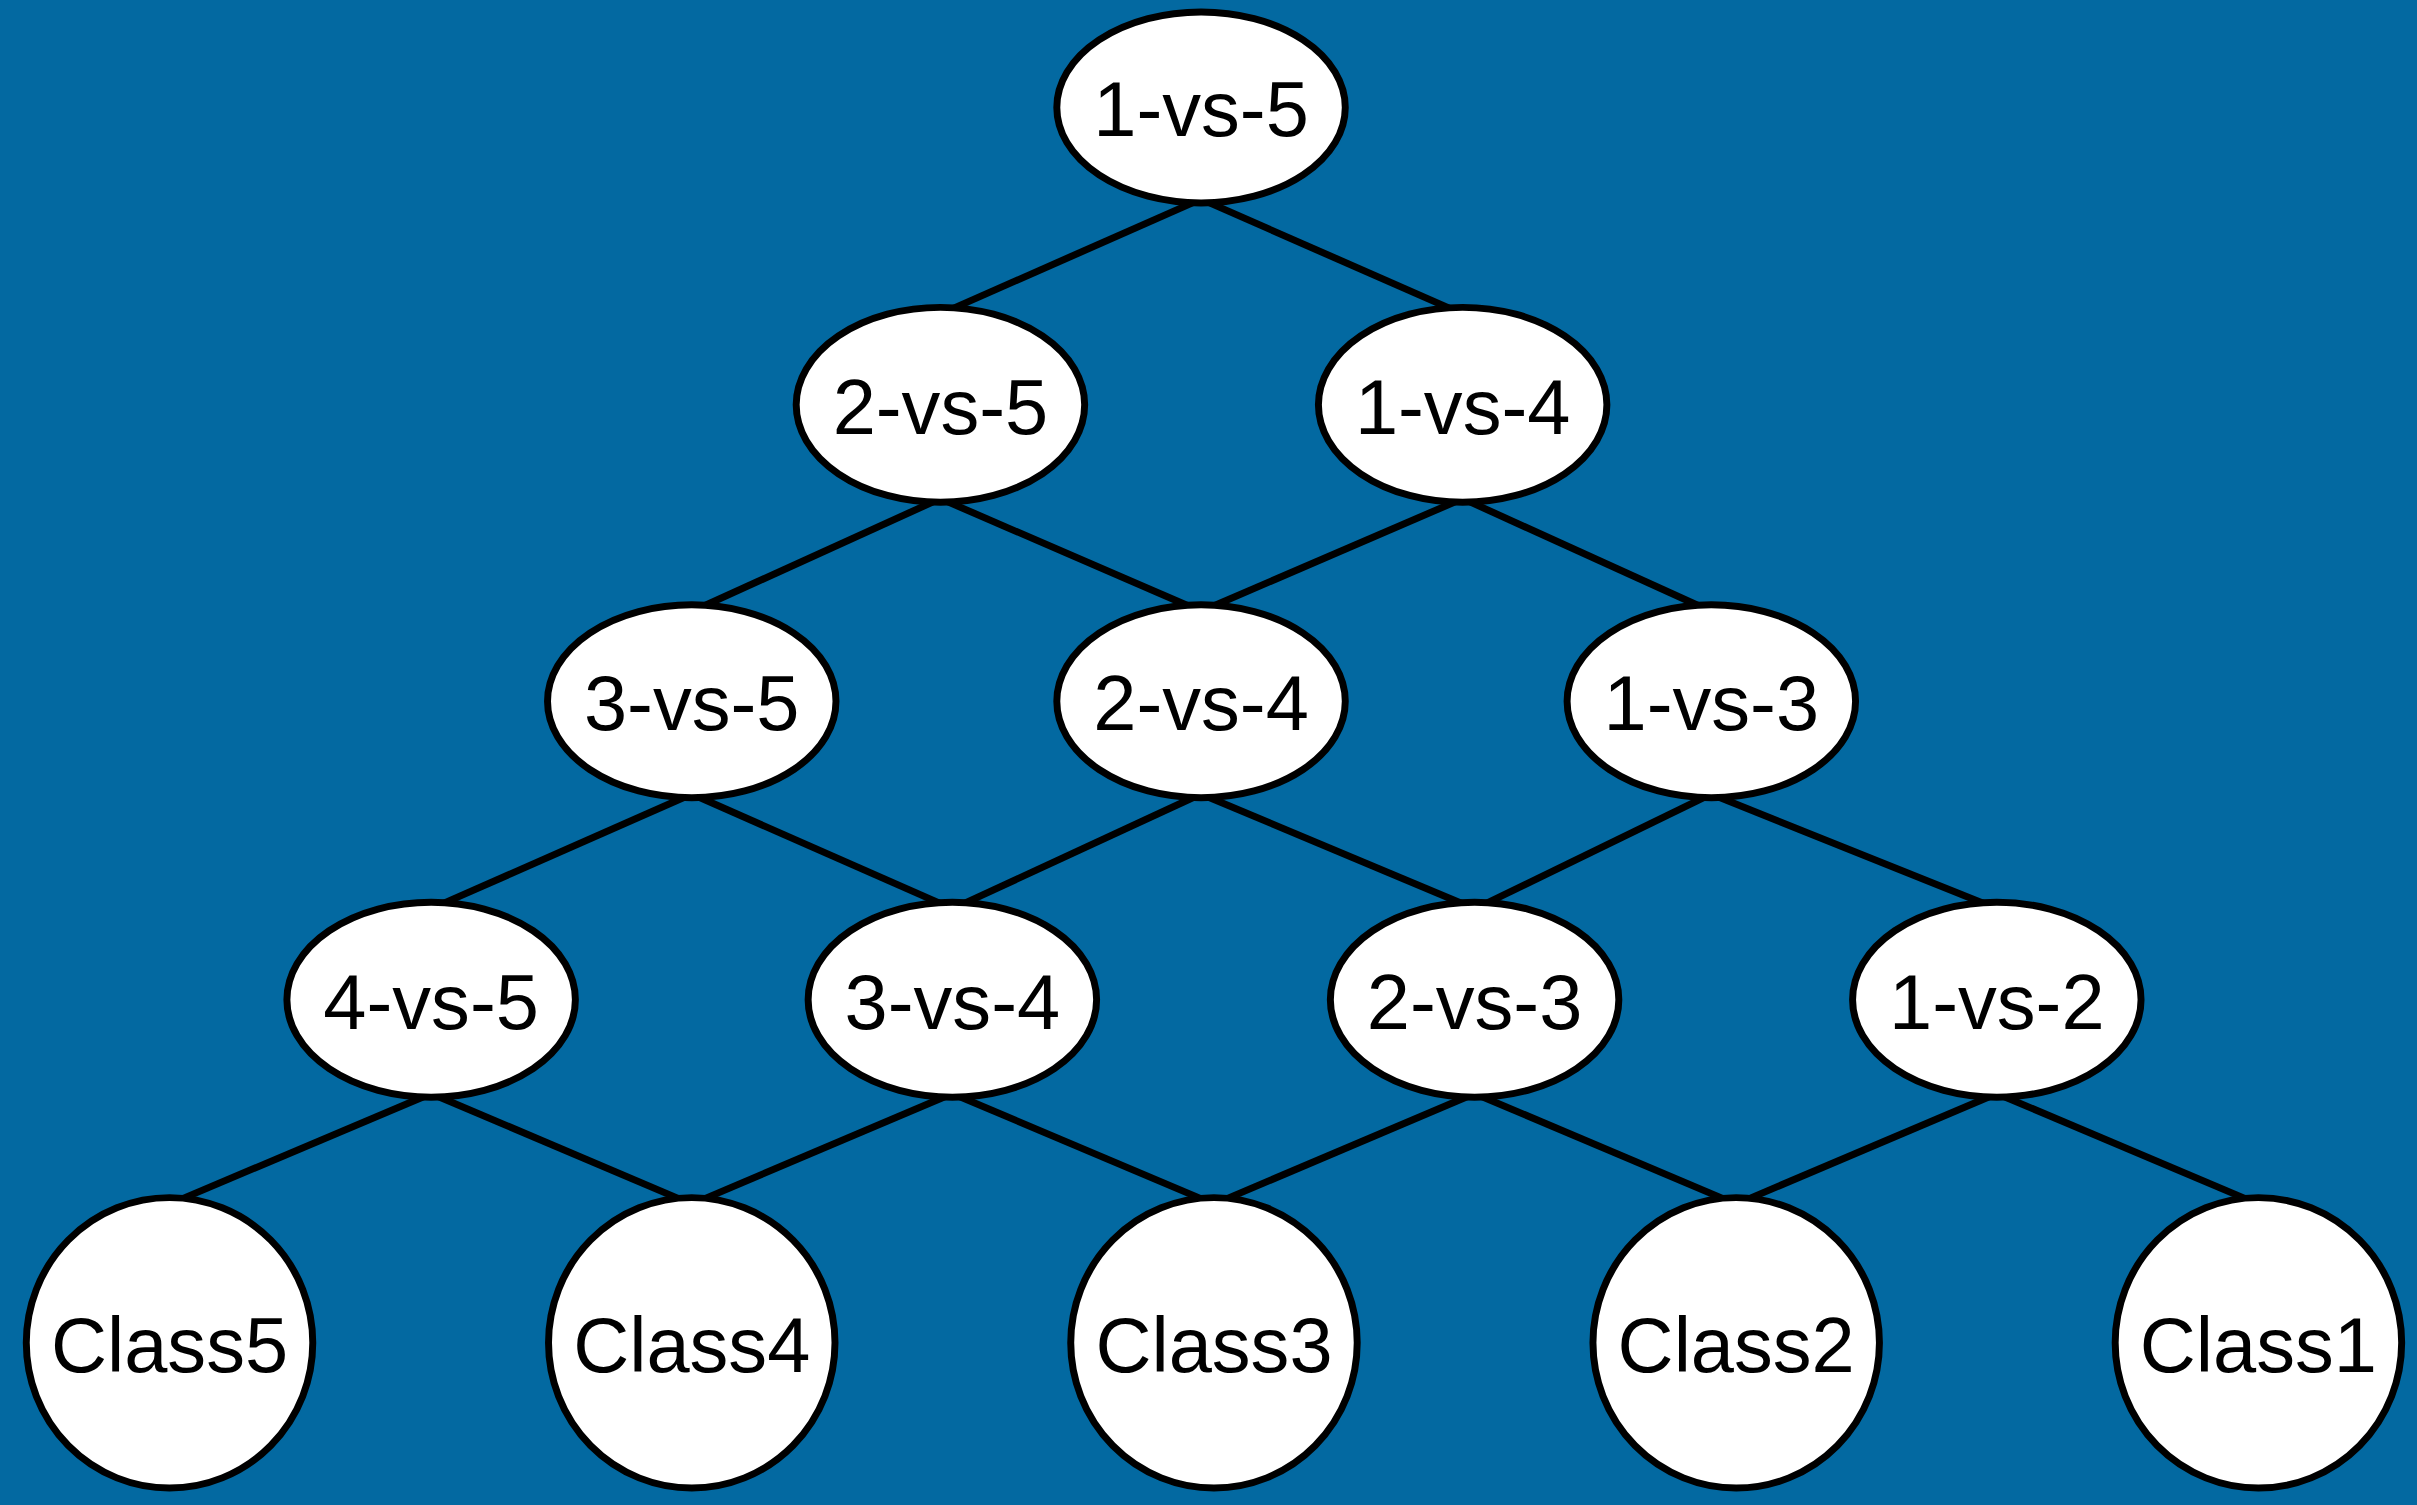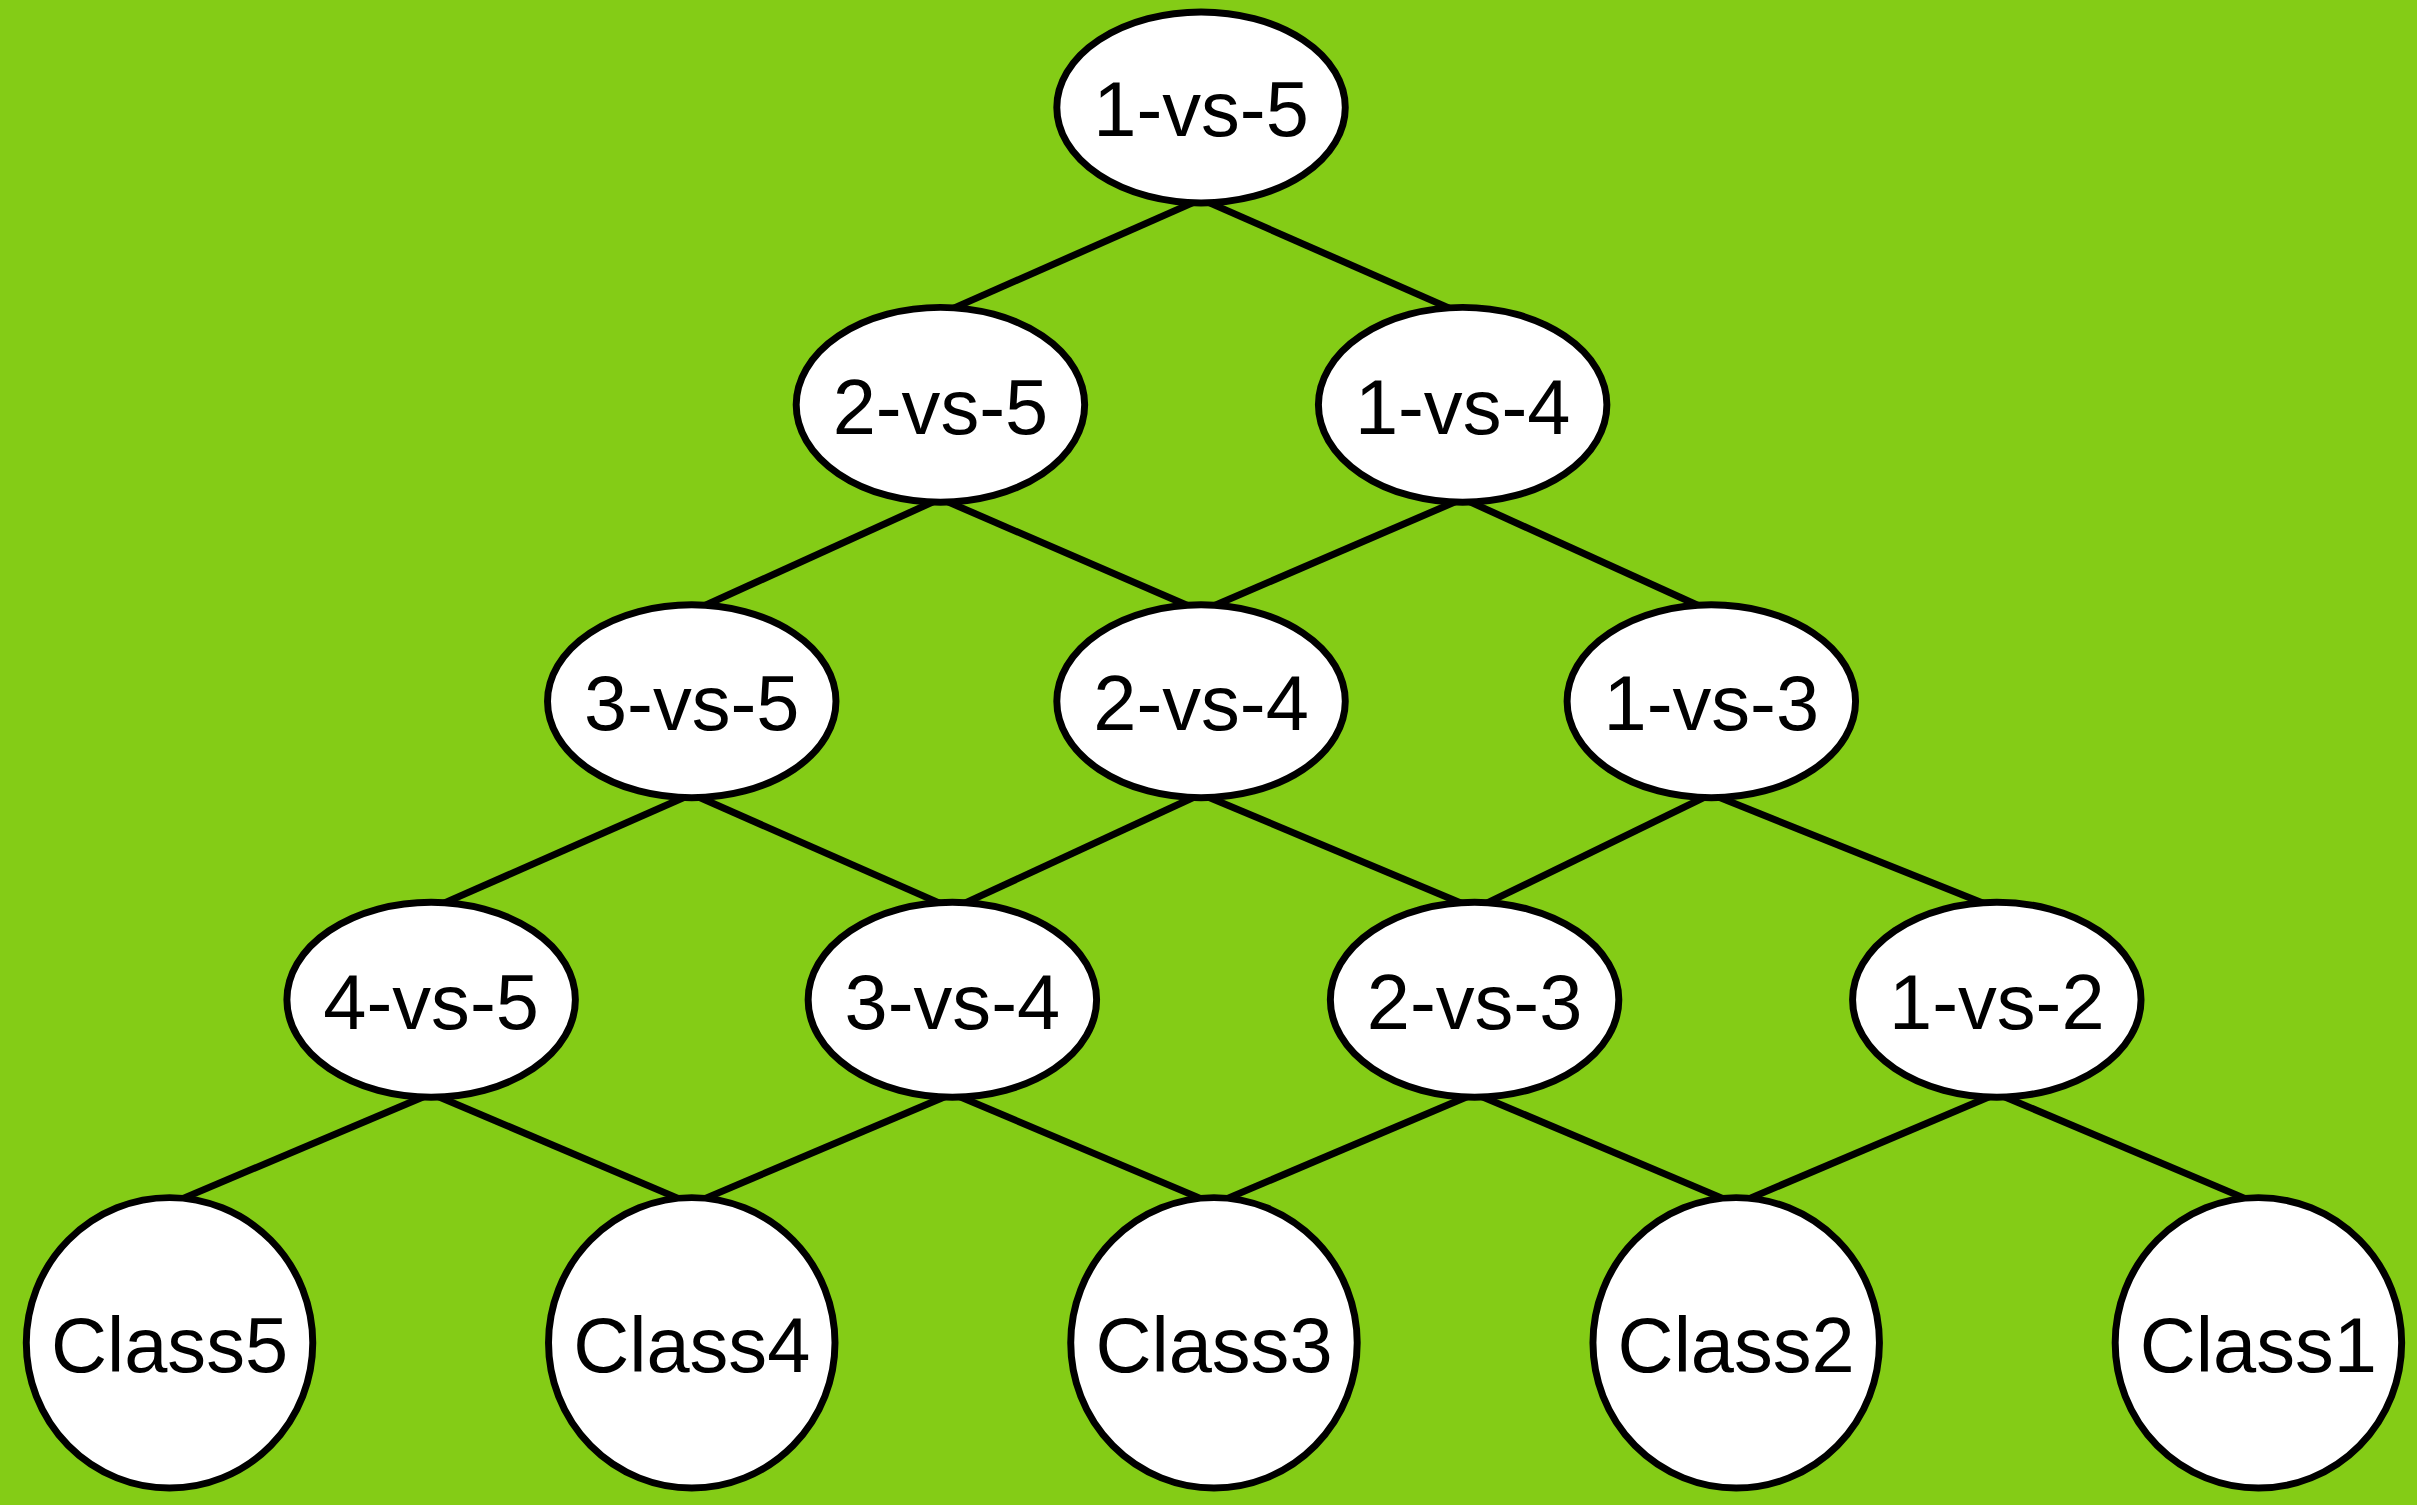--- a/index.html
+++ b/index.html
@@ -1,20 +1,20 @@
 <!DOCTYPE html>
 <html><head>
 <meta charset="utf-8">
 <style>
   html,body{margin:0;padding:0;background:#ffffff;}
   body{
     width:2418px;height:1505px;overflow:hidden;
     font-family:"Liberation Sans", sans-serif;
   }
-  #diagram-root{position:relative;width:2418px;height:1505px;background:#84cc16;}
+  #diagram-root{position:relative;width:2418px;height:1505px;background:#0369a1;}
   svg#tree-svg{display:block;width:2418px;height:1505px;}
   .edge-line{stroke:#000000;stroke-width:7;fill:none;stroke-linecap:butt;}
   .node-shape{fill:#ffffff;stroke:#000000;stroke-width:7;}
   .node-label{
     font-family:"Liberation Sans", sans-serif;
     fill:#000000;
     text-anchor:middle;
     dominant-baseline:central;
   }
   .lvl-label{font-size:78px;}

